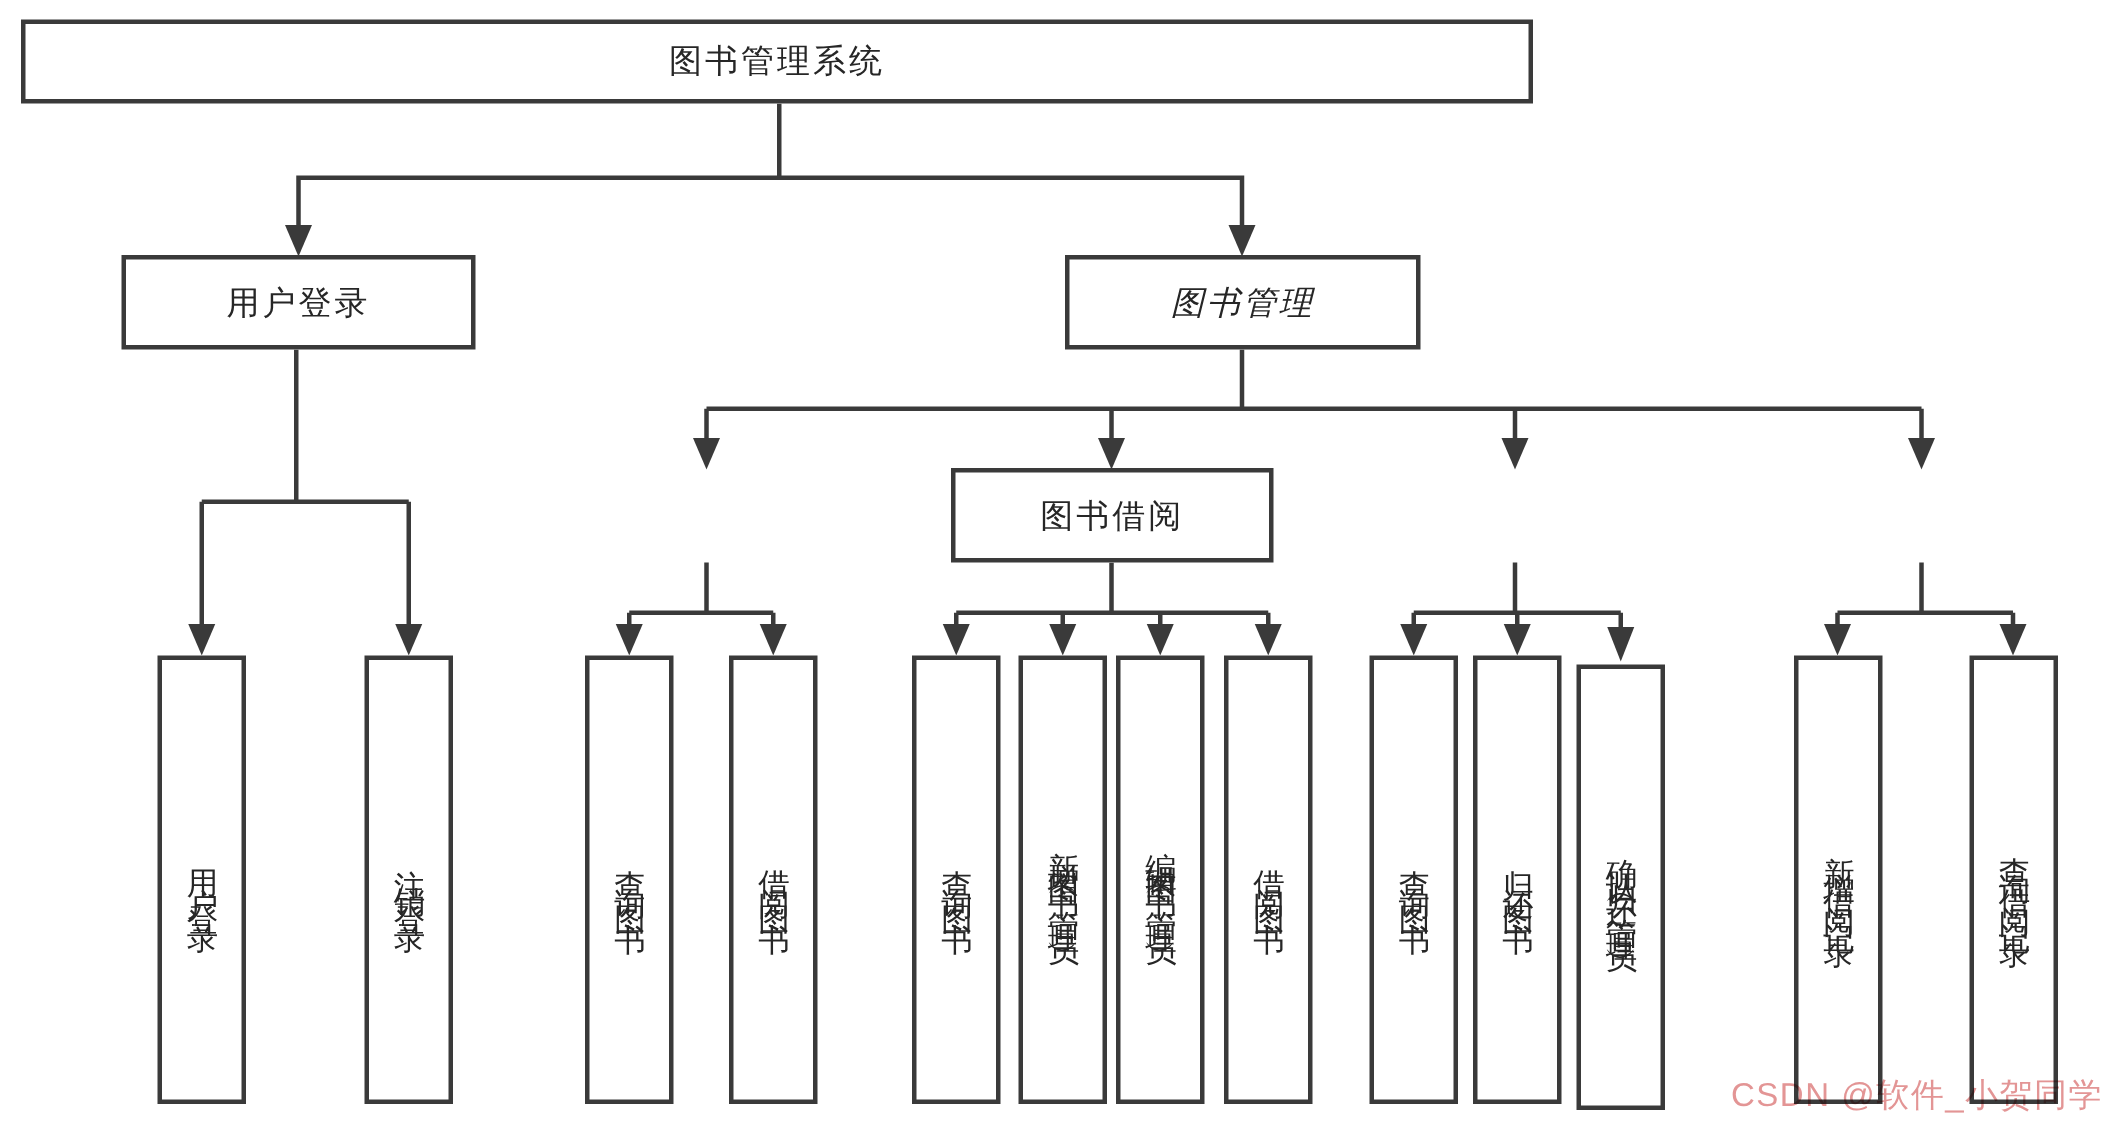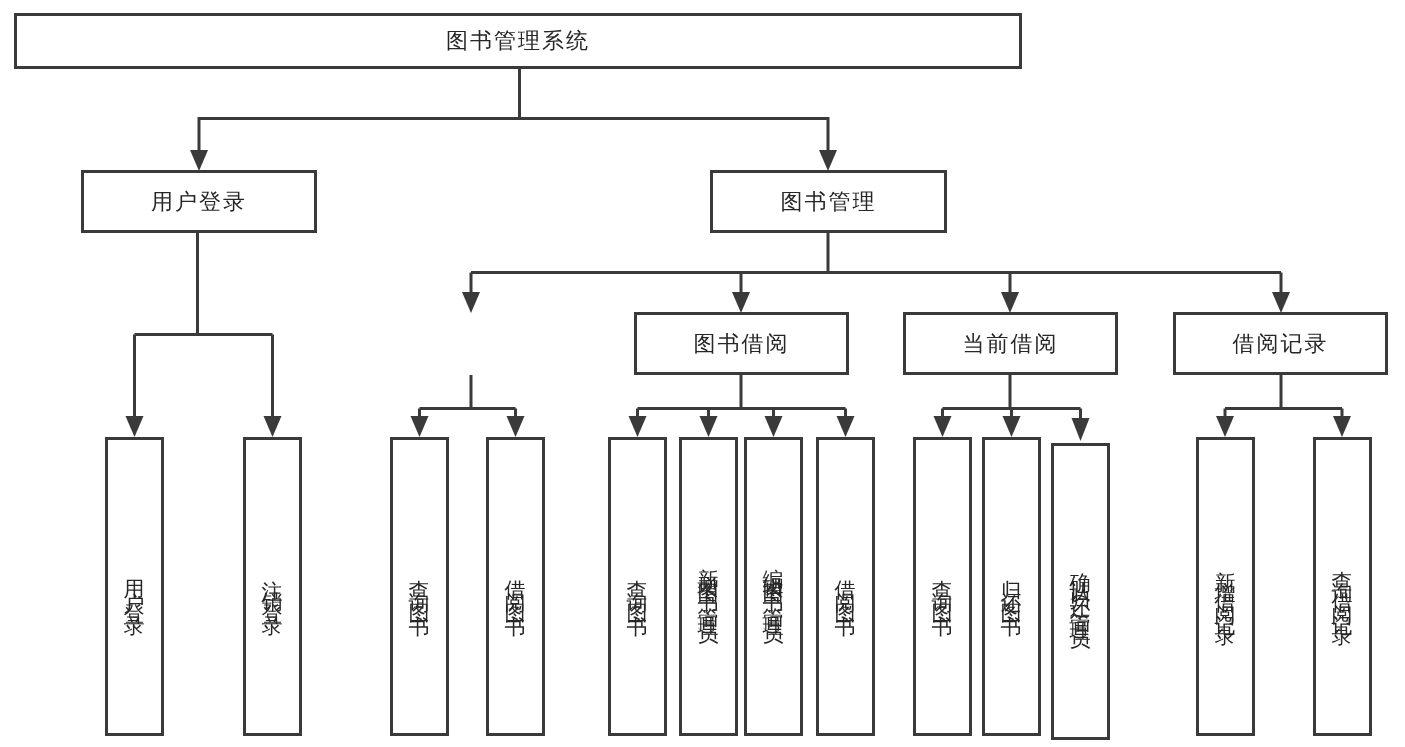--- a/index.html
+++ b/index.html
@@ -48,21 +48,21 @@
     right: 3px;
     font-size: 22px;
     color: #e39595;
     mix-blend-mode: multiply;
     letter-spacing: 1px;
     white-space: nowrap;
   }
   
   #n-root   { left: 14px;  top: 13px;  width: 1008px; height: 56px; }
   #n-login  { left: 81px;  top: 170px; width: 236px;  height: 63px; }
-  #n-mgmt   { left: 710px; top: 170px; width: 237px;  height: 63px; }
+  #n-mgmt   { left: 710px; top: 170px; width: 237px;  height: 63px; font-style: italic; }
   #n-rec    { left: 363px; top: 312px; width: 216px;  height: 63px; }
   #n-borrow { left: 634px; top: 312px; width: 215px;  height: 63px; align-items: center; }
   #n-cur    { left: 903px; top: 312px; width: 215px;  height: 63px; }
   #n-hist   { left: 1173px;top: 312px; width: 215px;  height: 63px; }
   .leaf     { top: 437px; width: 59px; height: 299px; }
   #l-login1 { left: 105px; }
   #l-login2 { left: 243px; }
   #l-rec1   { left: 390px; }
   #l-rec2   { left: 486px; }
   #l-bor1   { left: 608px; }
@@ -134,26 +134,20 @@
   <div class="node" id="n-login">
     <span class="hlabel">用户登录</span>
   </div>
   <div class="node" id="n-mgmt">
     <span class="hlabel">图书管理</span>
   </div>
 
   <div class="node" id="n-borrow">
     <span class="hlabel">图书借阅</span>
   </div>
-  <div class="node" id="n-cur">
-    <span class="hlabel">当前借阅</span>
-  </div>
-  <div class="node" id="n-hist">
-    <span class="hlabel">借阅记录</span>
-  </div>
 
   <div class="node leaf" id="l-login1">
     <span class="vlabel">用户登录</span>
   </div>
   <div class="node leaf" id="l-login2">
     <span class="vlabel">注销登录</span>
   </div>
 
   <div class="node leaf" id="l-rec1">
     <span class="vlabel">查询图书</span>
@@ -185,14 +179,15 @@
     <span class="vlabel long">确认归还（管理员）</span>
   </div>
 
   <div class="node leaf" id="l-his1">
     <span class="vlabel mid">新增借阅记录</span>
   </div>
   <div class="node leaf" id="l-his2">
     <span class="vlabel mid">查询借阅记录</span>
   </div>
 
+  <div id="watermark">CSDN @软件_小贺同学</div>
 
 </div>
 
 </body></html>

